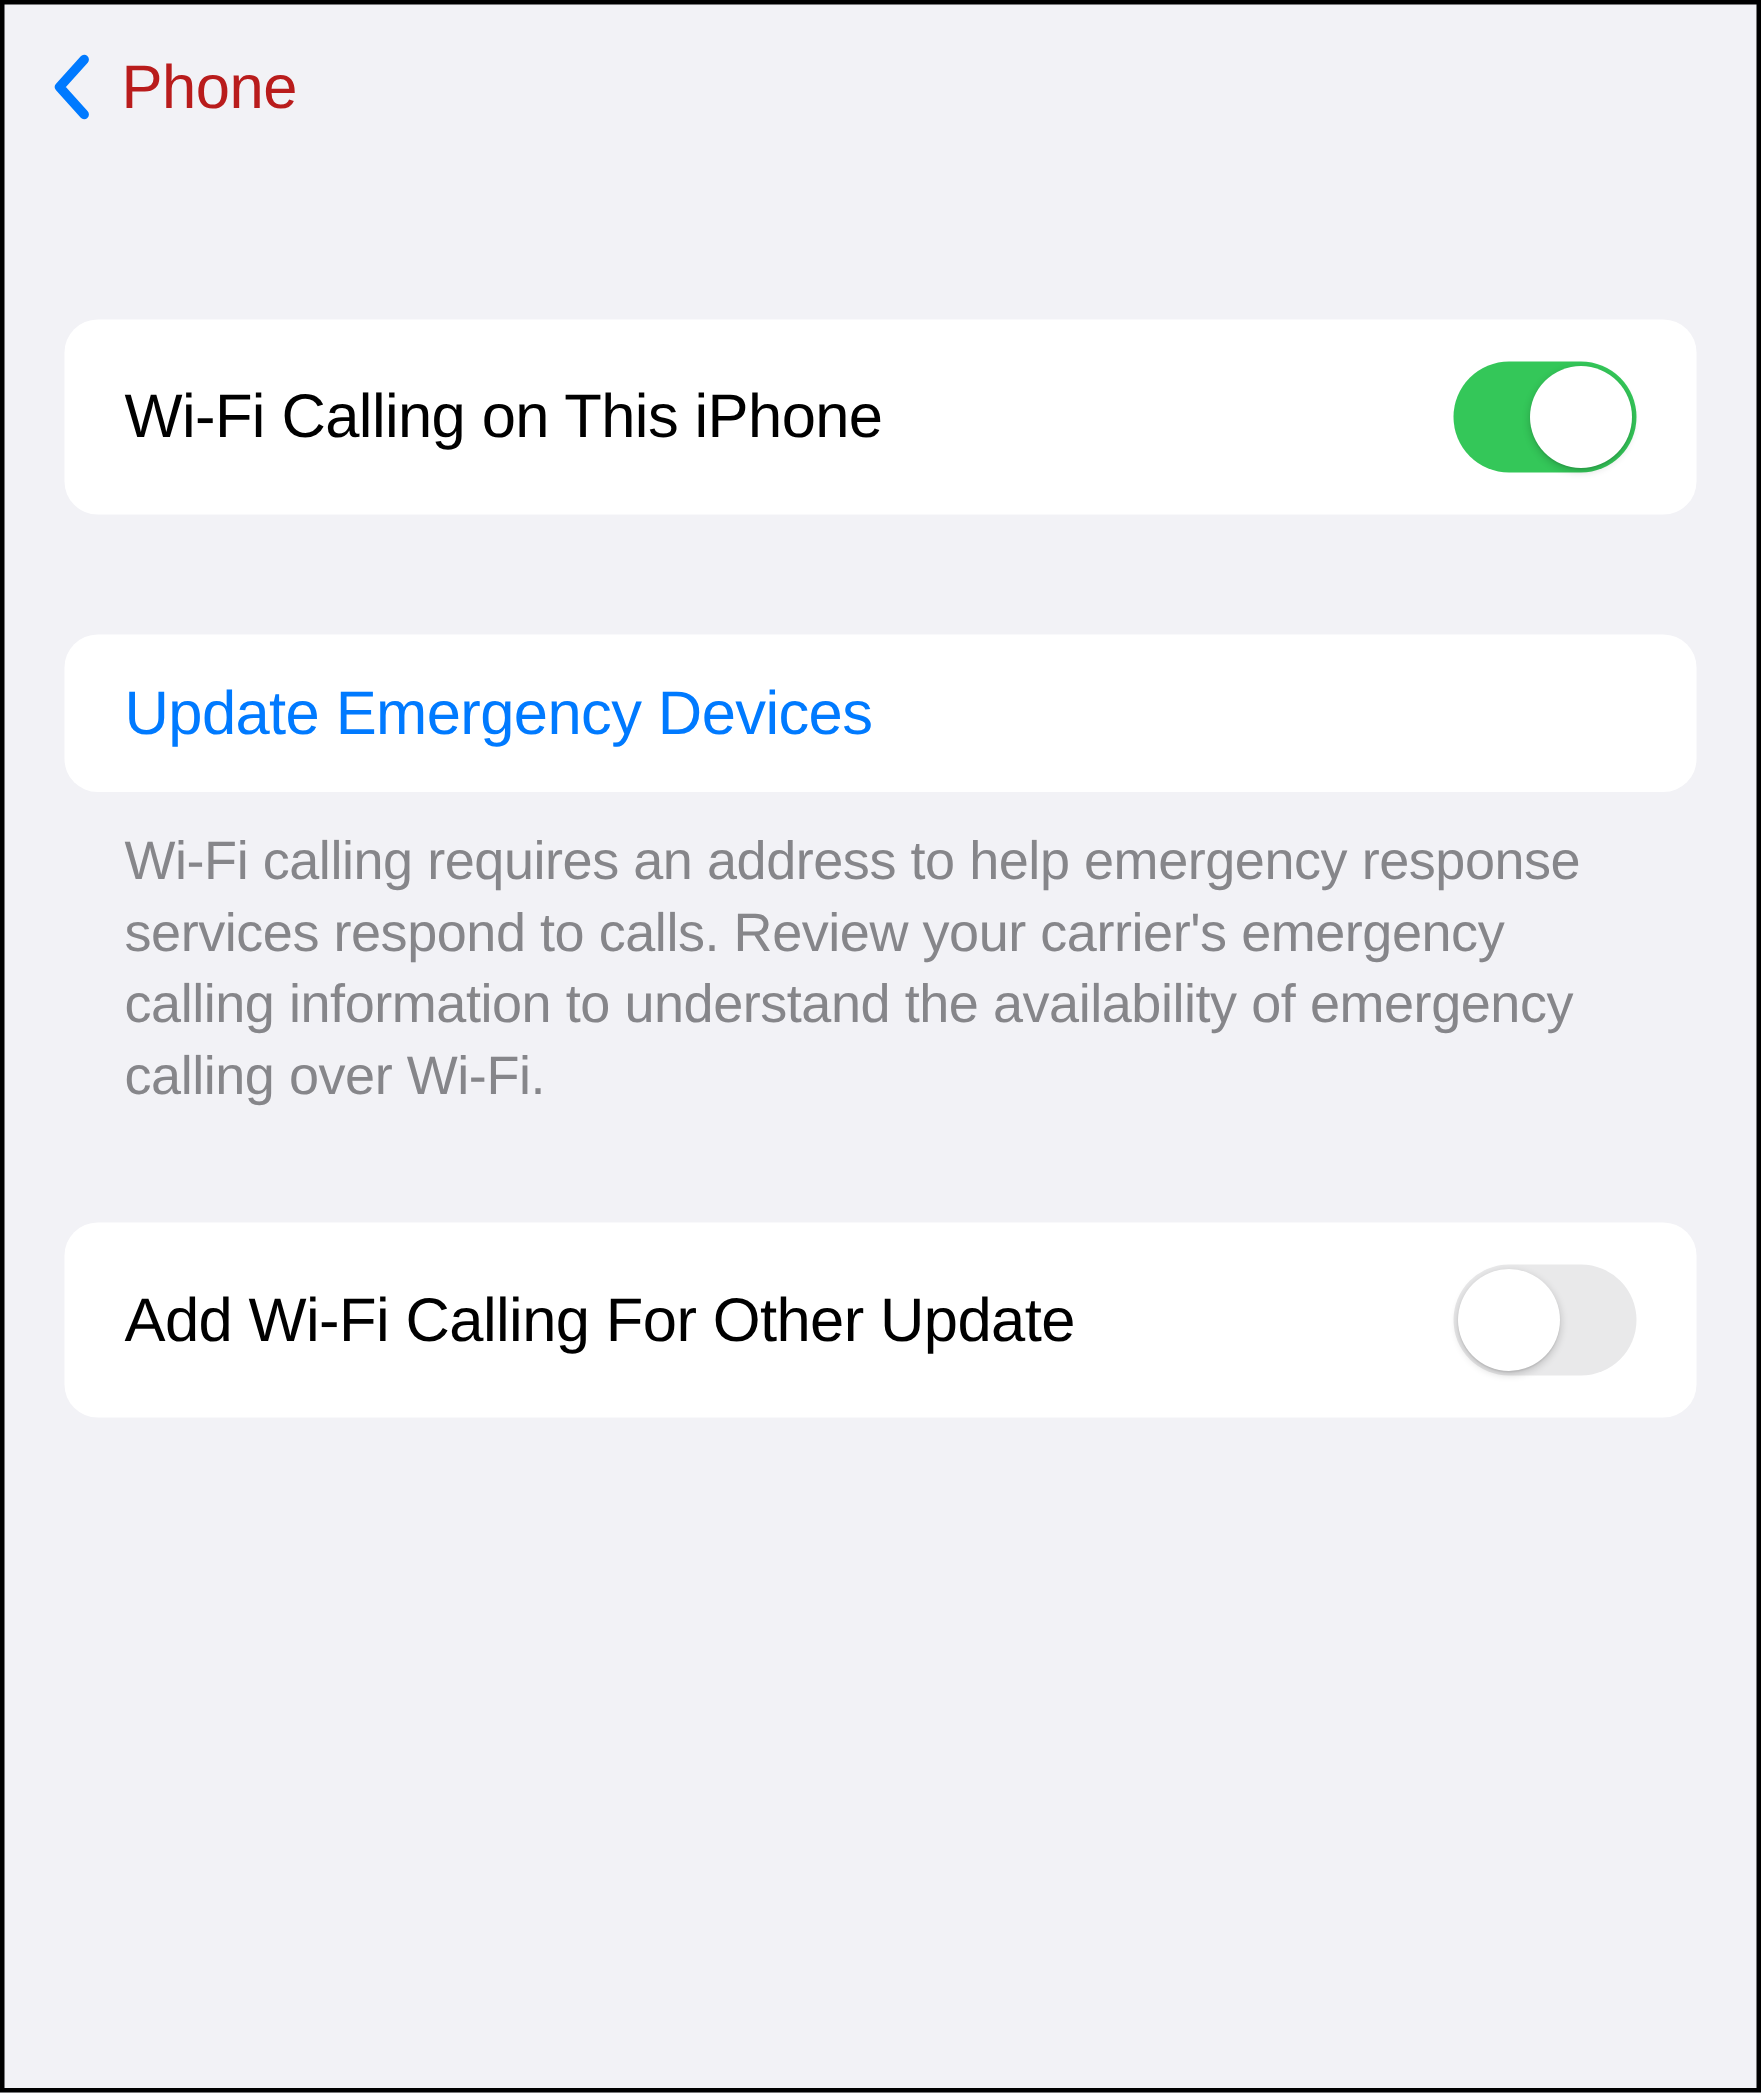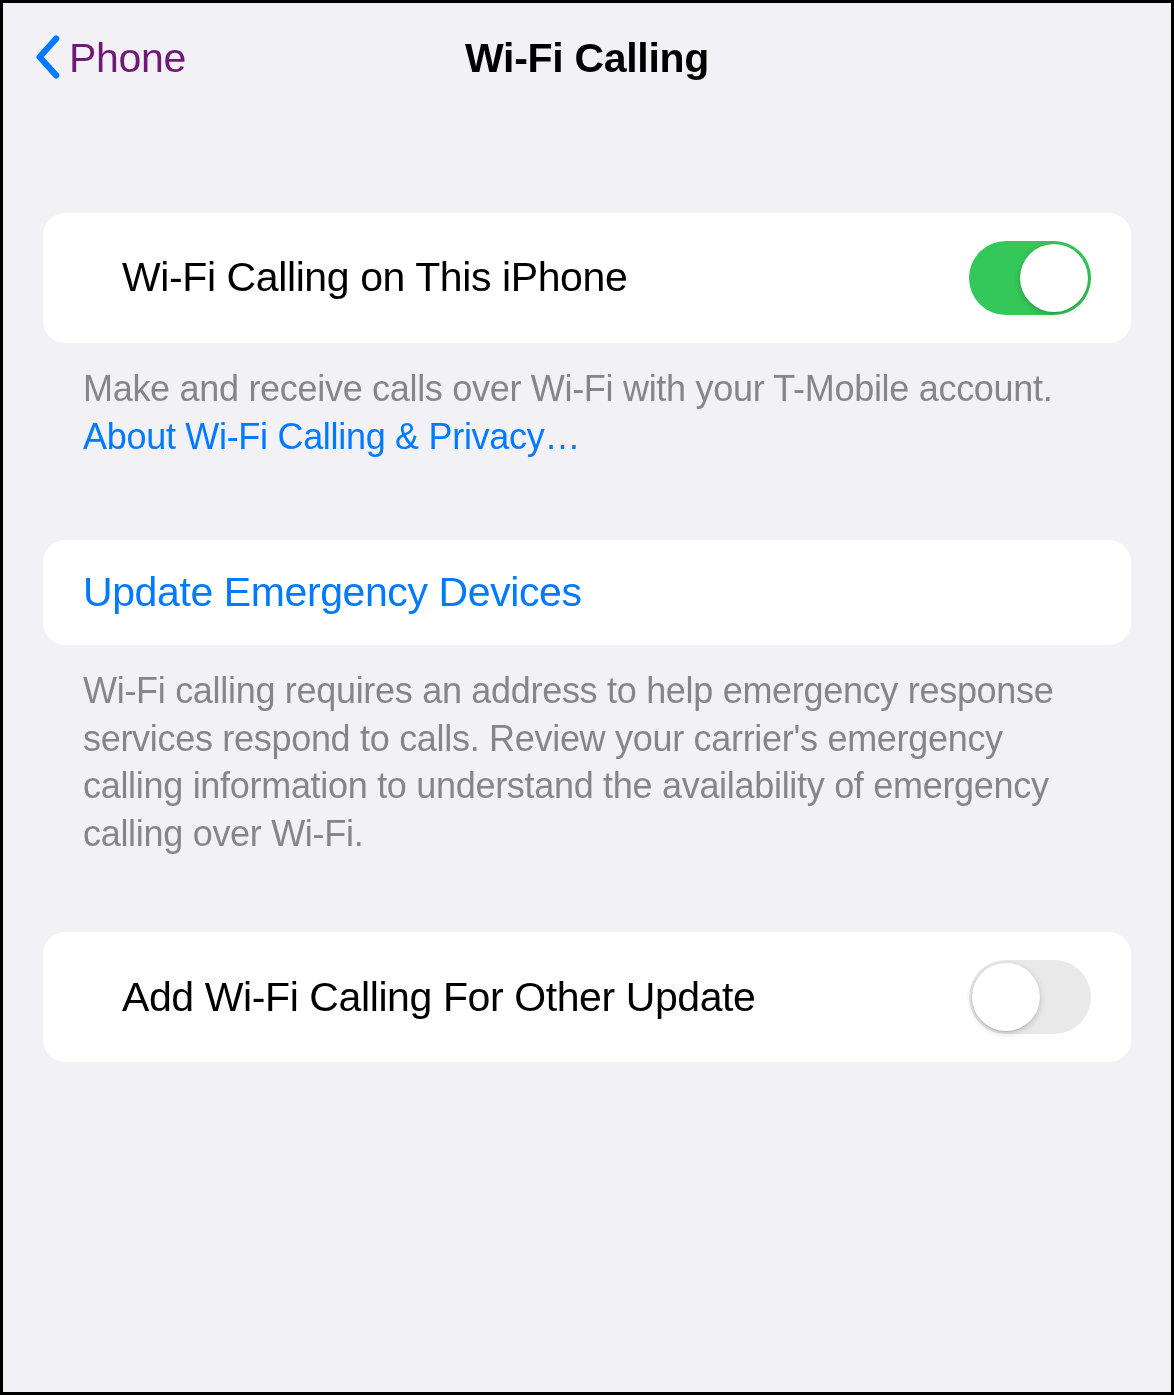--- a/index.html
+++ b/index.html
@@ -22,26 +22,26 @@
       align-items: center;
       justify-content: center;
       height: 110px;
       position: relative;
       padding: 0 30px;
     }
     .back-button {
       position: absolute;
       left: 30px;
       display: flex;
-      align-items: flex-start;
-      color: #701a75;
+      align-items: center;
+      color: #b91c1c;
       font-size: 41px;
       font-weight: 400;
       cursor: pointer;
-      gap: 8px;
+      gap: 20px;
       letter-spacing: -0.3px;
     }
     .back-chevron {
       display: inline-flex;
       align-items: center;
     }
     .back-chevron svg {
       width: 28px;
       height: 44px;
     }
@@ -66,21 +66,20 @@
       padding: 28px 40px;
       min-height: 110px;
     }
     .settings-row-label {
       font-size: 41px;
       font-weight: 400;
       color: #000;
       letter-spacing: -0.4px;
       line-height: 1.2;
       max-width: 640px;
-      margin-left: 39px;
     }
     .link-row {
       color: #007aff;
       font-size: 41px;
       font-weight: 400;
       padding: 28px 40px;
       cursor: pointer;
       letter-spacing: -0.4px;
       line-height: 1.2;
     }
@@ -136,35 +135,31 @@
 
 <div class="navbar">
   <div class="back-button">
     <span class="back-chevron">
       <svg viewBox="0 0 14 24" fill="none">
         <path d="M12 2 L3 12 L12 22" stroke="#007aff" stroke-width="3.4" stroke-linecap="round" stroke-linejoin="round"></path>
       </svg>
     </span>
     <span>Phone</span>
   </div>
-  <div class="page-title">Wi-Fi Calling</div>
 </div>
 
 <div class="content">
 
   <div class="settings-group">
     <div class="settings-row">
       <div class="settings-row-label">Wi-Fi Calling on This iPhone</div>
       <div class="toggle on">
         <div class="knob"></div>
       </div>
     </div>
-  </div>
-  <div class="footer-text">
-    <span>Make and receive calls over Wi-Fi with your T-Mobile account. </span><span class="link">About Wi-Fi Calling &amp; Privacy…</span>
   </div>
 
   <div class="spacer"></div>
 
   <div class="settings-group">
     <div class="link-row">Update Emergency Devices</div>
   </div>
   <div class="footer-text">Wi-Fi calling requires an address to help emergency response services respond to calls. Review your carrier's emergency calling information to understand the availability of emergency calling over Wi-Fi.</div>
 
   <div class="spacer-sm"></div>

